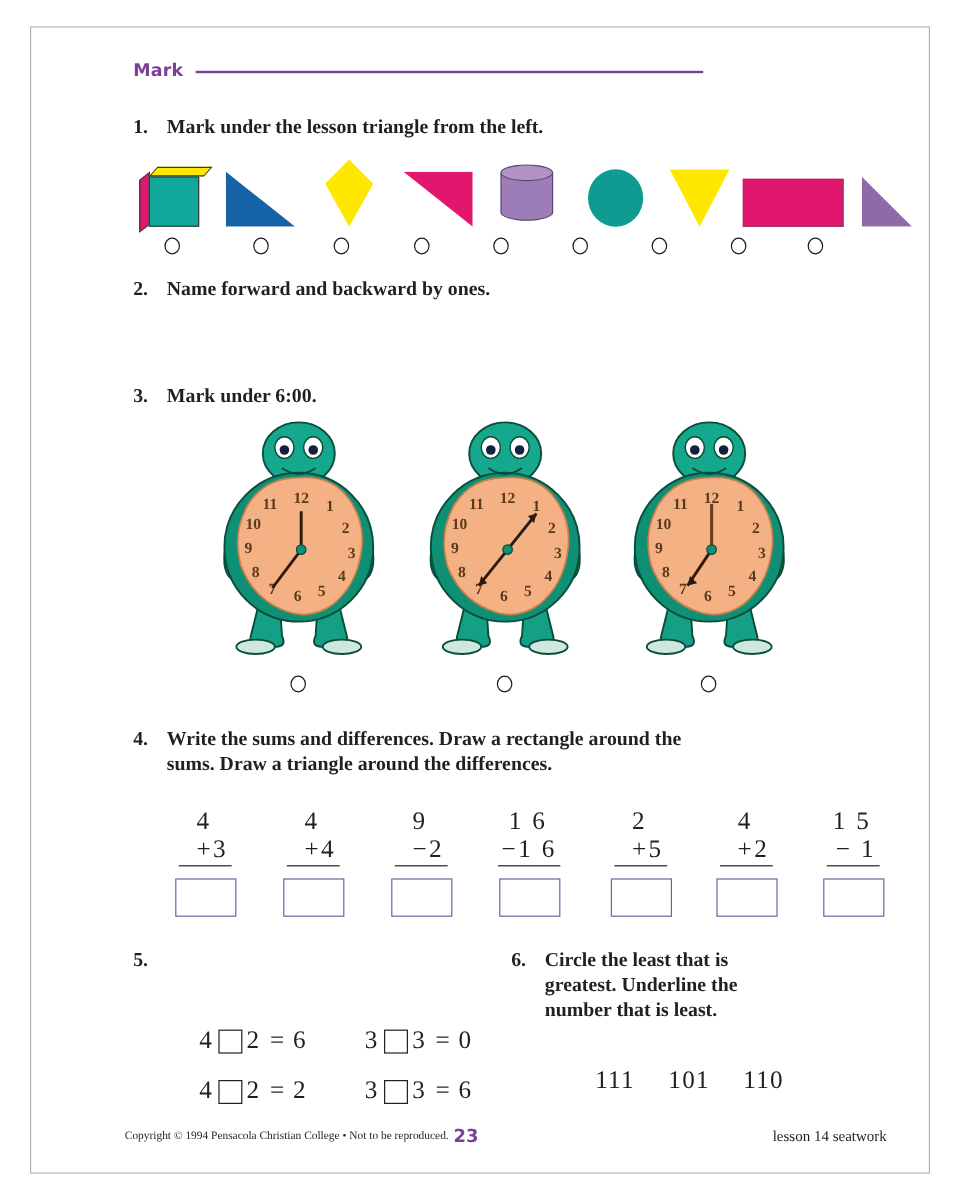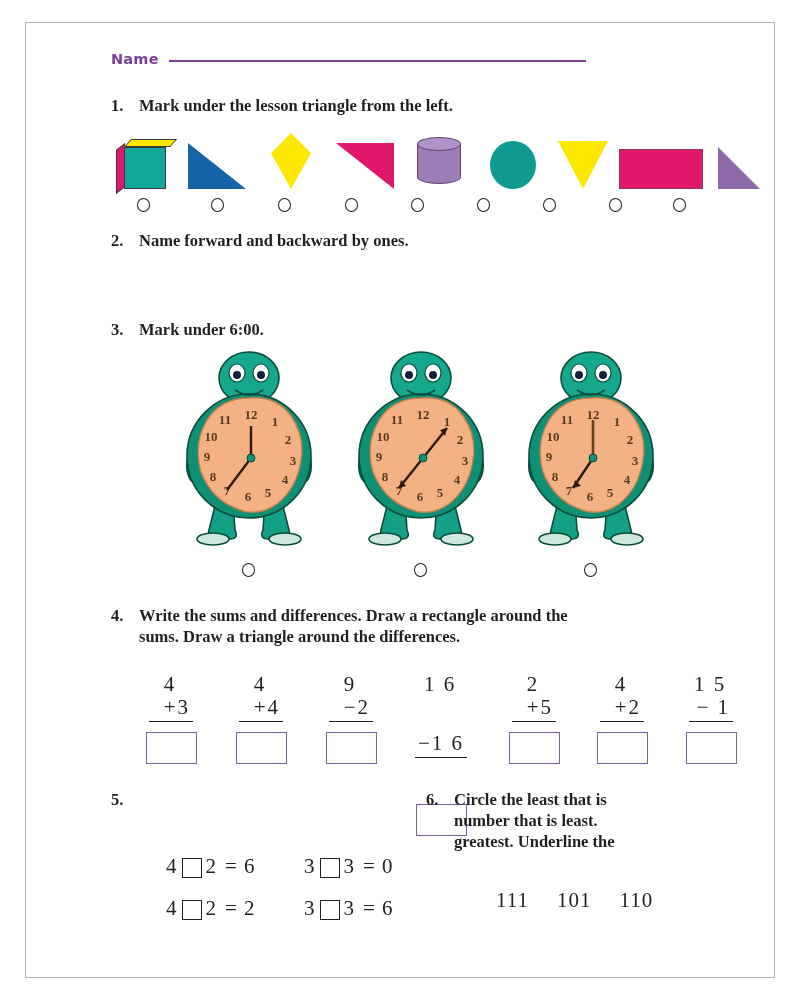--- a/index.html
+++ b/index.html
@@ -222,21 +222,21 @@
     position: absolute; right: 35px; top: 2px;
     font-size: 12.5px; color: #231f20;
   }
 </style>
 </head>
 <body>
 
 <div class="page">
 
   <div class="name-row">
-    <span class="name-label">Name</span>
+    <span class="name-label">Mark</span>
     <span class="name-rule"></span>
   </div>
 
   <div class="qhead" style="left:85px; top:72px; width:600px;">
     <span class="qnum">1.</span>
     <span class="qtext">Mark under the lesson triangle from the left.</span>
   </div>
 
   <div class="shapes-row">
     <div class="shape-cell" style="left:0px;   width:64px;">
@@ -464,21 +464,21 @@
     <div class="math-col" style="left:110px;">
       <div class="m-top">4</div>
       <div class="m-bot"><span>+</span><span>4</span></div>
       <div class="m-box"></div>
     </div>
     <div class="math-col" style="left:200px;">
       <div class="m-top">9</div>
       <div class="m-bot"><span>−</span><span>2</span></div>
       <div class="m-box"></div>
     </div>
-    <div class="math-col" style="left:290px;gap:36px;">
+    <div class="math-col" style="left:290px;">
       <div class="m-top">1 6</div>
       <div class="m-bot"><span>−</span><span>1 6</span></div>
       <div class="m-box"></div>
     </div>
     <div class="math-col" style="left:383px;">
       <div class="m-top">2</div>
       <div class="m-bot"><span>+</span><span>5</span></div>
       <div class="m-box"></div>
     </div>
     <div class="math-col" style="left:471px;">
@@ -528,28 +528,33 @@
     </div>
   </div>
 
   <div class="qhead" style="left:400px; top:766px; width:300px; display:block;">
     <div style="display:flex;">
       <span class="qnum">6.</span>
       <span class="qtext">Circle the least that is</span>
     </div>
     <div style="display:flex;">
       <span class="qnum"></span>
-      <span class="qtext">number that is least.</span>
+      <span class="qtext">greatest.  Underline the</span>
     </div>
     <div style="display:flex;">
       <span class="qnum"></span>
-      <span class="qtext">greatest.  Underline the</span>
+      <span class="qtext">number that is least.</span>
     </div>
   </div>
 
   <div class="nums-row">
     <span>111</span>
     <span>101</span>
     <span>110</span>
   </div>
 
+  <div class="footer">
+    <span class="copyright">Copyright © 1994 Pensacola Christian College • Not to be reproduced.</span>
+    <span class="pagenum">23</span>
+    <span class="lessontag">lesson 14 seatwork</span>
+  </div>
 
 </div>
 
 </body></html>

